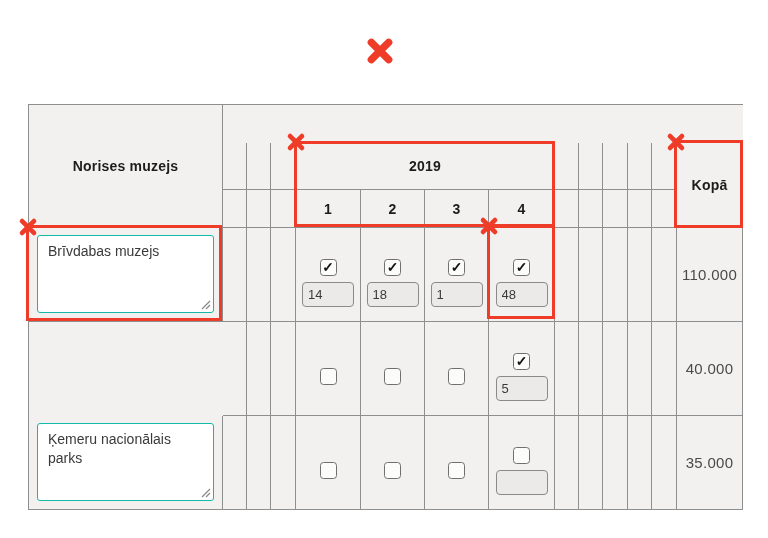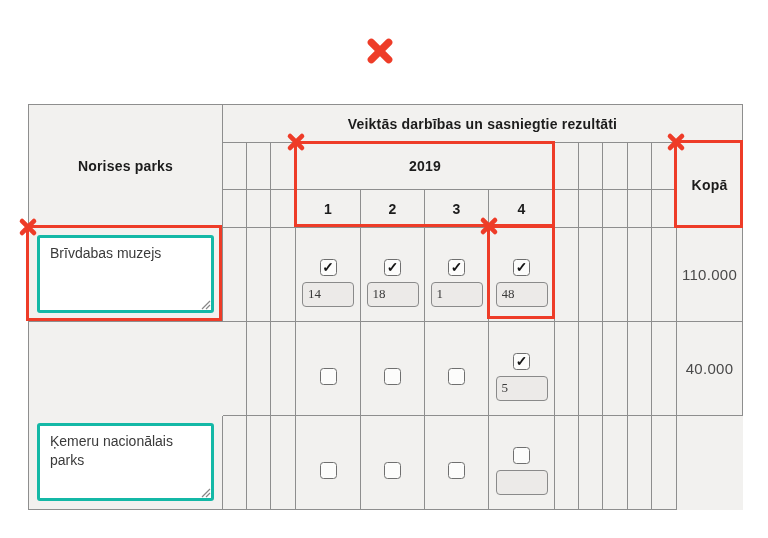--- a/index.html
+++ b/index.html
@@ -14,54 +14,51 @@
        border-top:1px solid #8e8e8e;border-left:1px solid #8e8e8e;}
   .c{border-right:1px solid #8e8e8e;border-bottom:1px solid #8e8e8e;
      display:flex;align-items:center;justify-content:center;
      box-sizing:border-box;min-width:0;min-height:0;}
   .hdr{font-size:14px;font-weight:700;color:#1c1c1c;letter-spacing:.2px;text-align:center;}
 
   
   .venue{align-items:flex-start;justify-content:flex-start;padding:7px 8px;}
   .ta-wrap{position:relative;width:178px;height:78px;}
   .ta{width:100%;height:100%;box-sizing:border-box;resize:none;overflow:hidden;
-      background:#ffffff;border:3px solid #14b8a6;border-radius:3px;
+      background:#ffffff;border:1px solid #14b8a6;border-radius:3px;
       padding:6px 10px;font-family:"Liberation Sans",sans-serif;
       font-size:14px;line-height:1.35;color:#3a3a3a;outline:none;}
   .grip{position:absolute;right:3px;bottom:3px;pointer-events:none;}
 
   
   .act{flex-direction:column;justify-content:center;padding-top:16px;gap:6px;}
   .cb{width:15px;height:15px;box-sizing:content-box;border:1.5px solid #6f6f6f;
       border-radius:3.5px;background:#fcfcfb;display:flex;align-items:center;
       justify-content:center;font-size:14px;font-weight:700;color:#141414;
       line-height:15px;cursor:pointer;}
   .num{width:52px;height:25px;box-sizing:border-box;background:#eceae8;
        border:1px solid #8a8a8a;border-radius:4px;padding:0 4px 0 5px;
-       font-family:Liberation Serif, serif;font-size:13px;color:#3a3a3a;outline:none;}
+       font-family:Liberation Sans, sans-serif;font-size:13px;color:#3a3a3a;outline:none;}
 
   
   .total{font-size:15px;color:#4a4a4a;letter-spacing:.3px;}
 
   
   .ann{position:absolute;border:3px solid #ee3c28;box-sizing:border-box;pointer-events:none;}
   .xmark{position:absolute;transform:translate(-50%,-50%);pointer-events:none;}
 </style>
 </head>
 <body>
 
 <div class="tbl">
 
   <div class="c hdr" style="grid-column:1;grid-row:1/span 3">
-    <span>Norises parks</span>
-  </div>
-
-  <div class="c hdr" style="grid-column:2/span 13;grid-row:1">
-    <span>Veiktās darbības un sasniegtie rezultāti</span>
-  </div>
+    <span>Norises muzejs</span>
+  </div>
+
 
   <div class="c" style="grid-column:2;grid-row:2"></div>
   <div class="c" style="grid-column:3;grid-row:2"></div>
   <div class="c" style="grid-column:4;grid-row:2"></div>
 
   <div class="c hdr" style="grid-column:5/span 4;grid-row:2">
     <span>2019</span>
   </div>
 
   <div class="c" style="grid-column:9;grid-row:2"></div>
@@ -180,20 +177,23 @@
   </div>
   <div class="c act" style="grid-column:8;grid-row:6">
     <span class="cb"></span>
     <input class="num" value="" style="">
   </div>
   <div class="c" style="grid-column:9;grid-row:6"></div>
   <div class="c" style="grid-column:10;grid-row:6"></div>
   <div class="c" style="grid-column:11;grid-row:6"></div>
   <div class="c" style="grid-column:12;grid-row:6"></div>
   <div class="c" style="grid-column:13;grid-row:6"></div>
+  <div class="c total" style="grid-column:14;grid-row:6">
+    <span>35.000</span>
+  </div>
 
 </div>
 
 <div class="ann" style="left:294px;top:141px;width:261px;height:86px"></div>
 <div class="ann" style="left:674px;top:140px;width:69px;height:88px"></div>
 <div class="ann" style="left:487px;top:225px;width:68px;height:94px"></div>
 <div class="ann" style="left:26px;top:225px;width:196px;height:96px"></div>
 
 <svg class="xmark" style="left:380px;top:51px" width="36" height="32" viewBox="0 0 24 24">
   <path d="M5.5 5.5 L18.5 18.5 M18.5 5.5 L5.5 18.5" stroke="#ee3c28" stroke-width="5.5" stroke-linecap="round" fill="none"></path>

